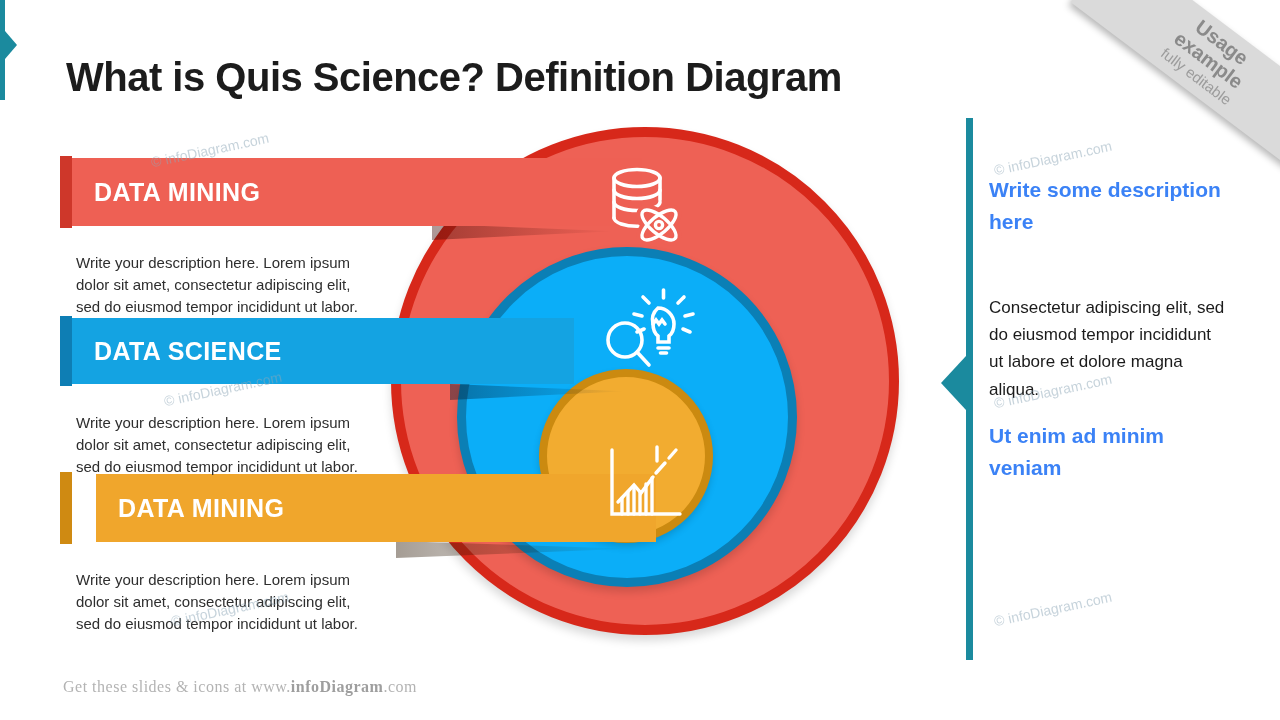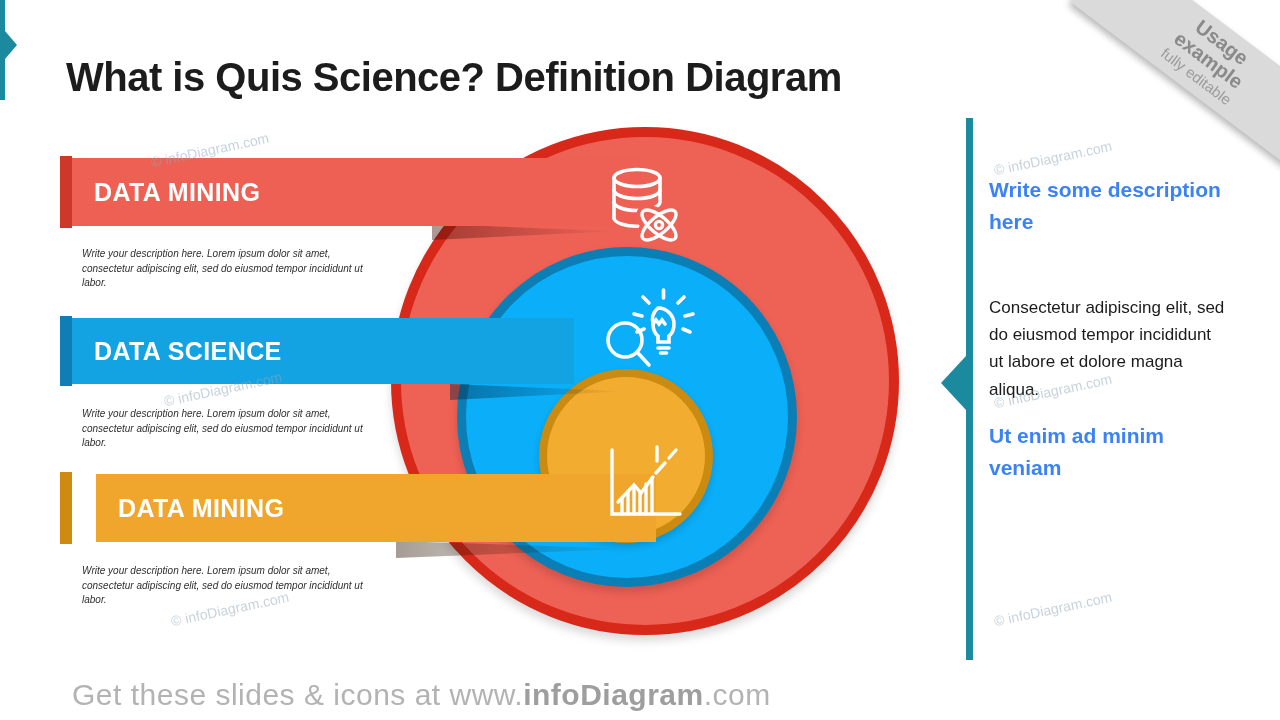--- a/index.html
+++ b/index.html
@@ -35,21 +35,21 @@
   .banner{position:absolute;left:72px;z-index:3;display:flex;align-items:center;padding-left:22px;
           color:#fff;font-weight:bold;font-size:25px;letter-spacing:.4px;box-sizing:border-box;}
   .banner-red{top:158px;width:570px;height:68px;background:#EE6054;}
   .banner-blue{top:318px;width:502px;height:66px;background:#14A3E2;}
   .banner-yellow{top:474px;width:560px;height:68px;background:#F0A62C;margin-left:24px;}
   .banner-edge{position:absolute;left:60px;width:12px;z-index:3;}
   .edge-red{top:156px;height:72px;background:#CE372A;}
   .edge-blue{top:316px;height:70px;background:#0E7EB4;}
   .edge-yellow{top:472px;height:72px;background:#CF8A12;}
 
-  .desc{position:absolute;left:82px;width:300px;font-size:10px;line-height:1.47;color:#2e2e2e;z-index:4;font-style:italic;}
+  .desc{position:absolute;left:76px;width:300px;font-size:15px;line-height:1.47;color:#2e2e2e;z-index:4;}
   .desc-red{top:237px;}
   .desc-blue{top:397px;}
   .desc-yellow{top:554px;}
 
   .ring-icon{position:absolute;z-index:4;}
   .icon-data{left:602px;top:162px;}
   .icon-analysis{left:596px;top:286px;}
   .icon-mining{left:600px;top:440px;}
 
   
@@ -67,21 +67,21 @@
   .wm{position:absolute;font-size:14px;color:#8FA8B8;opacity:.5;transform:rotate(-12deg);
       white-space:nowrap;z-index:5;}
   .wm-1{left:150px;top:142px;}
   .wm-2{left:163px;top:381px;}
   .wm-3{left:170px;top:601px;}
   .wm-4{left:993px;top:150px;}
   .wm-5{left:993px;top:383px;}
   .wm-6{left:993px;top:601px;}
 
   
-  .footer{position:absolute;left:72px;top:678px;font-size:30px;color:#b3b3b3;letter-spacing:.5px;z-index:3;}
+  .footer{position:absolute;left:63px;top:678px;font-size:16px;color:#b3b3b3;letter-spacing:.5px;z-index:3;font-family:Liberation Serif, serif;}
   .footer .brand{color:#9e9e9e;font-weight:bold;}
 
   
   .ribbon{position:absolute;top:22px;right:-74px;width:290px;transform:rotate(37deg);
           background:#dadada;text-align:center;padding:5px 0 8px;z-index:6;
           box-shadow:0 4px 7px rgba(0,0,0,.28);}
   .ribbon-title{display:inline-block;width:130px;font-weight:bold;font-size:20px;color:#8a8a8a;line-height:1.12;}
   .ribbon-sub{display:block;font-size:15px;color:#9c9c9c;line-height:1.15;}
 
   svg{display:block;}

